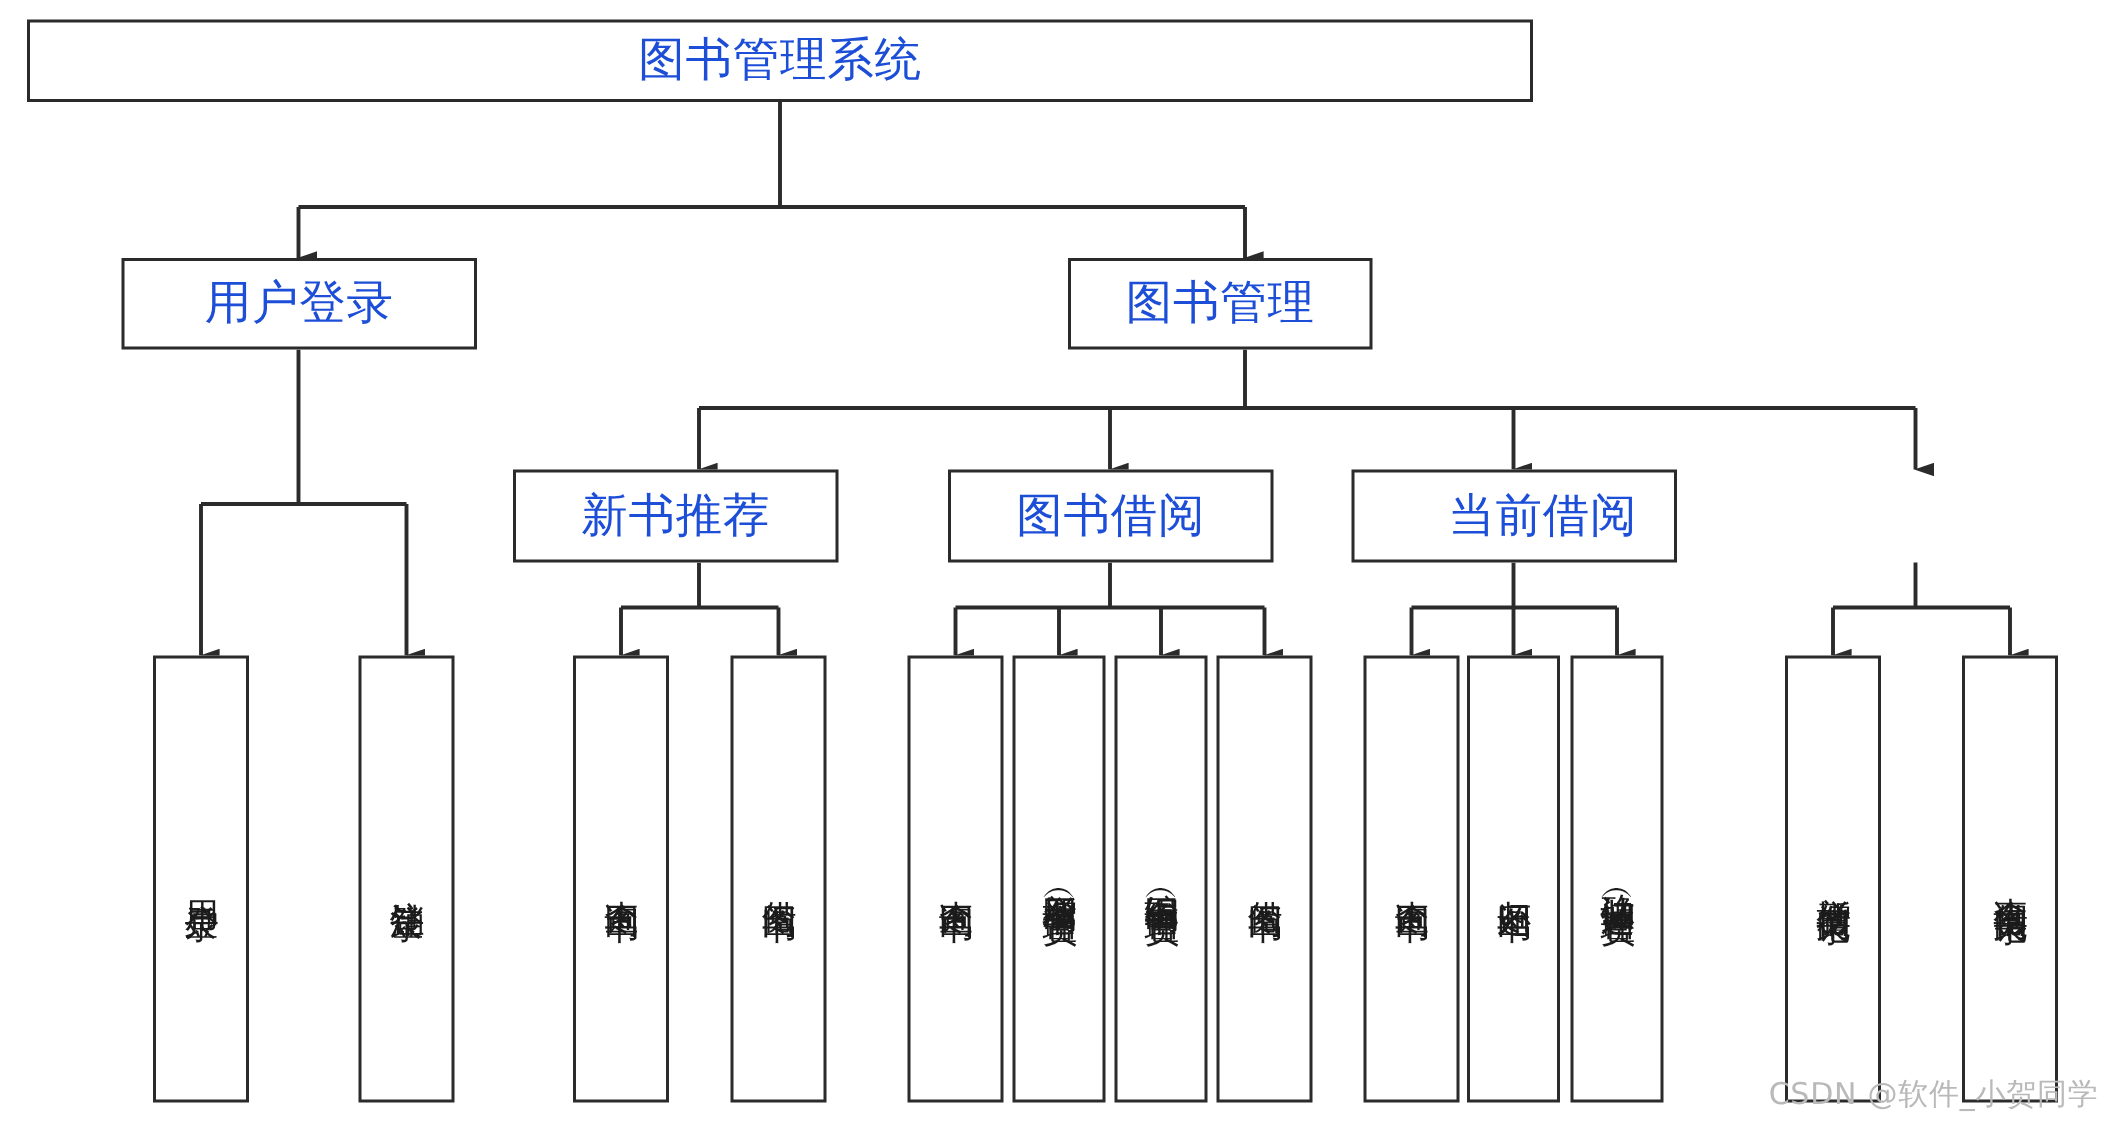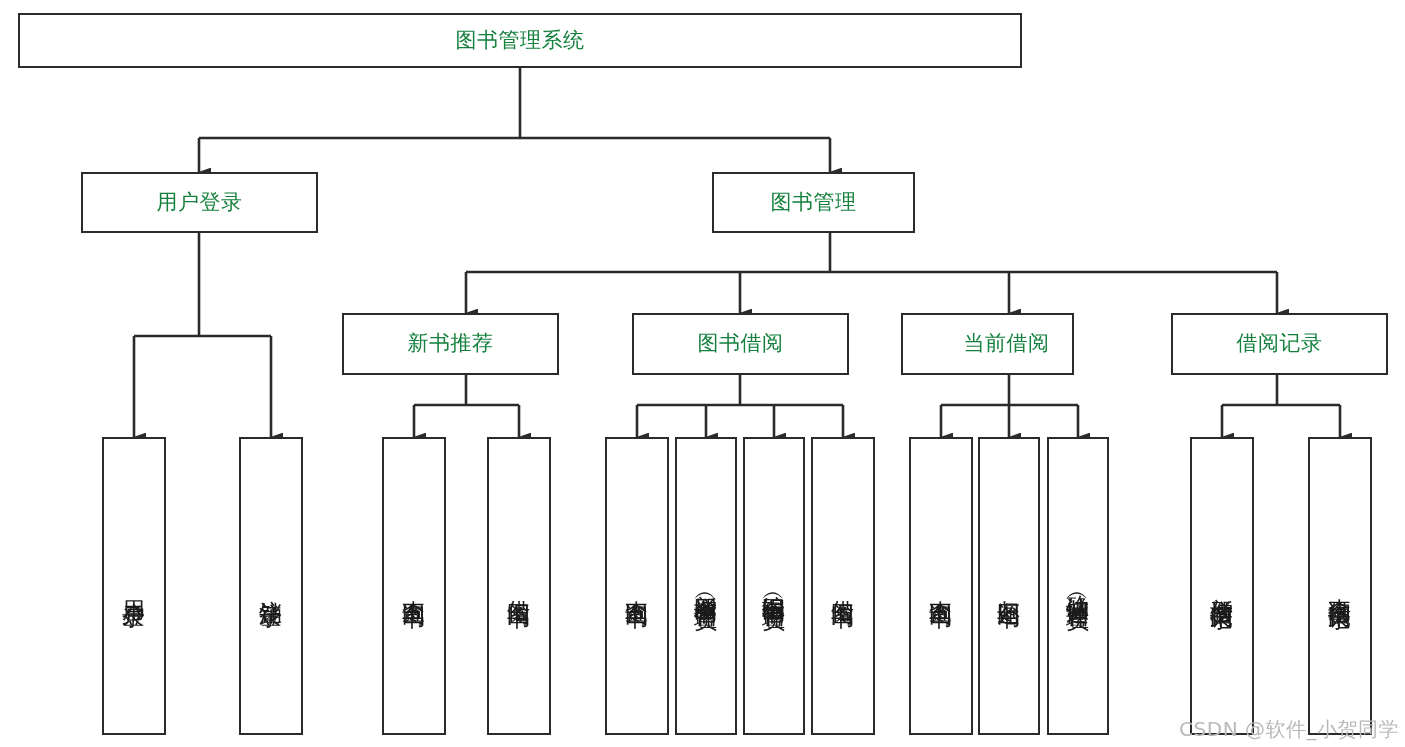--- a/index.html
+++ b/index.html
@@ -32,22 +32,22 @@
     position: absolute;
     box-sizing: border-box;
     background: #ffffff;
     border: 2.5px solid #2b2b2b;
     display: flex;
     align-items: center;
     justify-content: center;
     overflow: hidden;
   }
   .node-label-h {
-    font-size: 21px;
-    color: #15803d;
+    font-size: 31px;
+    color: #1d4ed8;
     line-height: 1.1;
     white-space: nowrap;
     letter-spacing: 0.5px;
   }
   .node-label-v {
     font-size: 23px;
     color: #1b1b1b;
     writing-mode: vertical-rl;
     text-orientation: upright;
     line-height: 1.22;
@@ -130,25 +130,22 @@
   <div class="node-box" style="left:712px; top:172px; width:203px; height:61px;">
     <span class="node-label-h">图书管理</span>
   </div>
 
   <div class="node-box" style="left:342px; top:313px; width:217px; height:62px;">
     <span class="node-label-h">新书推荐</span>
   </div>
   <div class="node-box" style="left:632px; top:313px; width:217px; height:62px;text-align:right;">
     <span class="node-label-h">图书借阅</span>
   </div>
-  <div class="node-box" style="left:901px; top:313px; width:173px; height:62px;padding-left:38px;">
+  <div class="node-box" style="left:901px; top:313px; width:217px; height:62px;padding-left:38px;">
     <span class="node-label-h">当前借阅</span>
-  </div>
-  <div class="node-box" style="left:1171px; top:313px; width:217px; height:62px;">
-    <span class="node-label-h">借阅记录</span>
   </div>
 
   <div class="node-box" style="left:102px; top:437px; width:64px; height:298px;">
     <span class="node-label-v">用户登录</span>
   </div>
   <div class="node-box" style="left:239px; top:437px; width:64px; height:298px;">
     <span class="node-label-v">注销登录</span>
   </div>
 
   <div class="node-box" style="left:382px; top:437px; width:64px; height:298px;">

